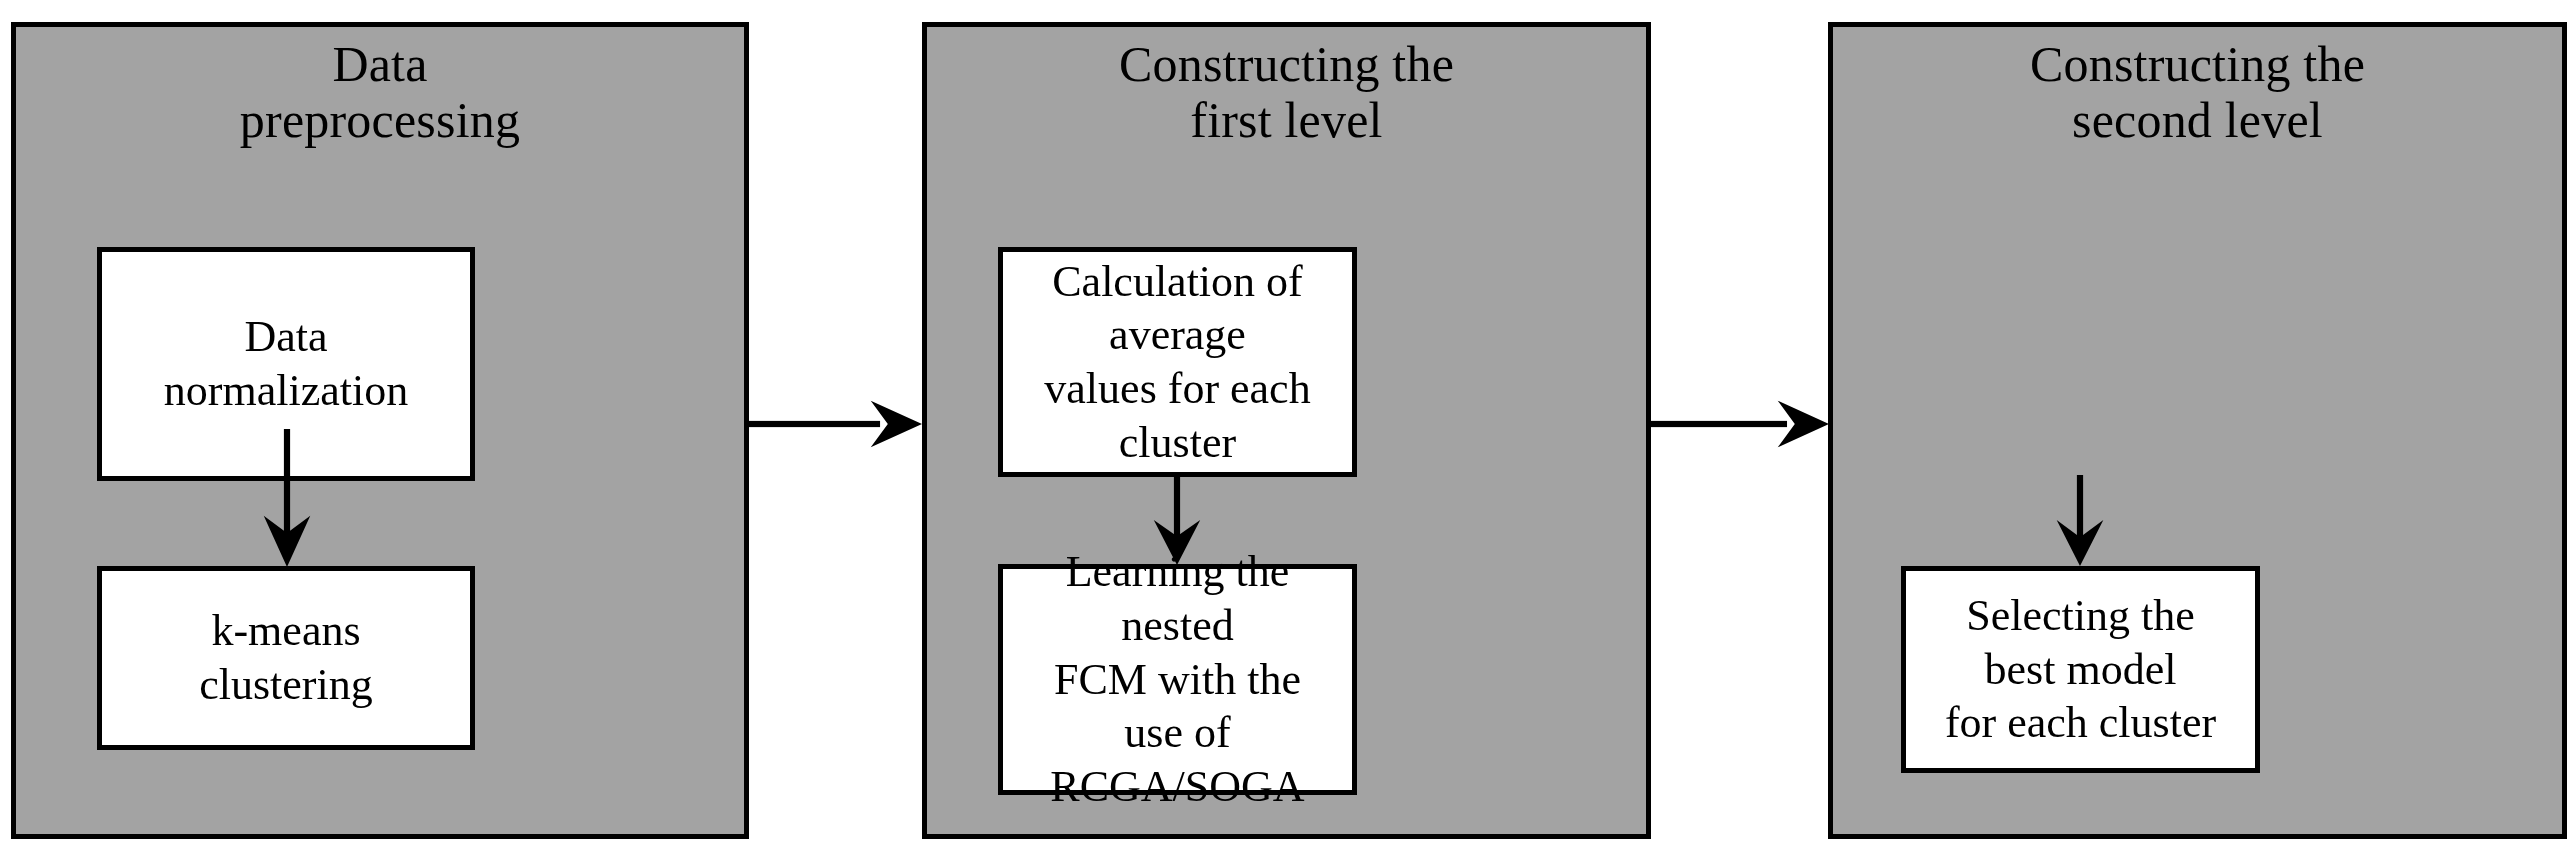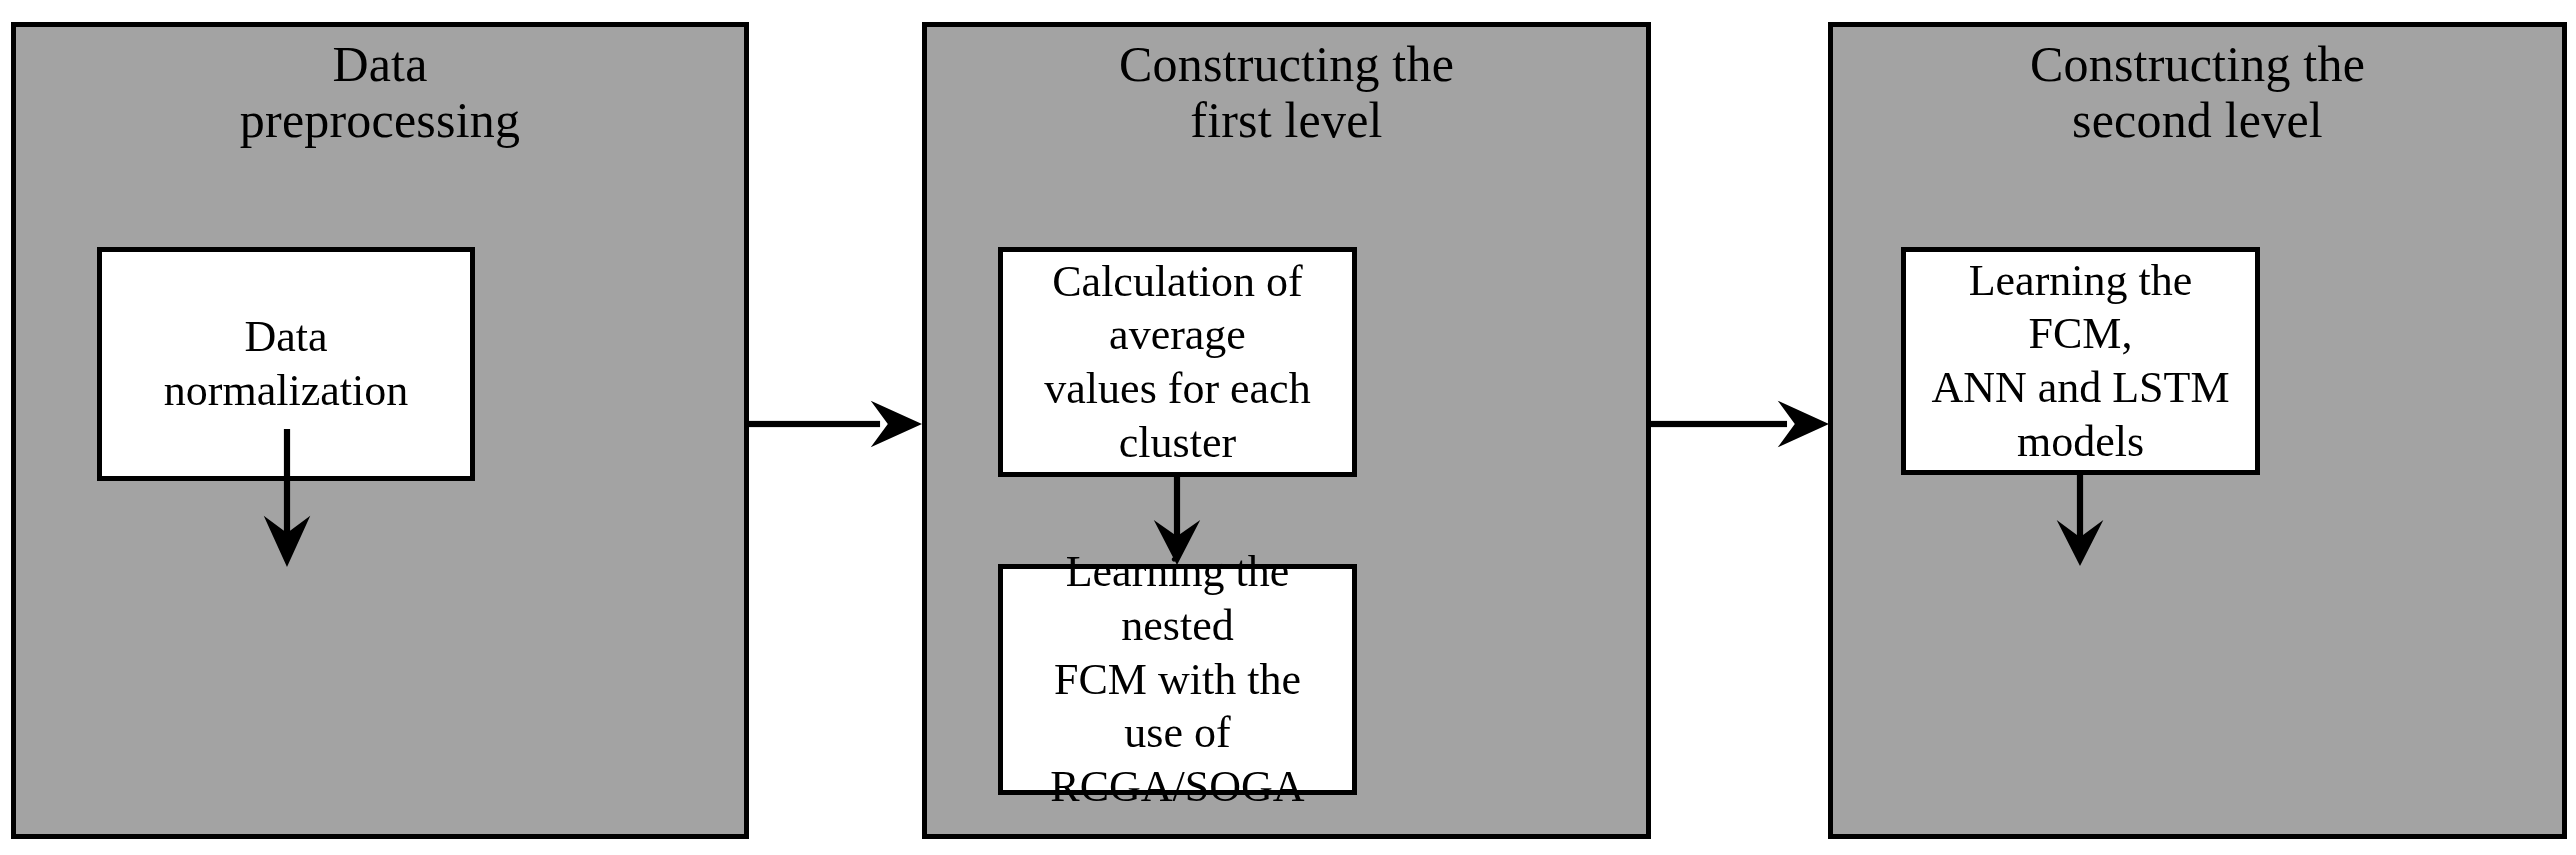--- a/index.html
+++ b/index.html
@@ -82,20 +82,23 @@
     <span class="box-label">Data normalization</span>
   </div>
 
   <div class="v-arrow" style="left:252px; top:429px;">
     <svg width="70" height="138" viewBox="0 0 90 178">
       <rect x="41" y="0" width="8" height="136" fill="#000000"></rect>
       <path d="M 45 178 L 15 112 L 45 134 L 75 112 Z" fill="#000000"></path>
     </svg>
   </div>
 
+  <div class="inner-box" style="left:97px; top:566px; width:378px; height:184px;">
+    <span class="box-label">k-means clustering</span>
+  </div>
 
   <div class="h-arrow" style="left:748px; top:389px;">
     <svg width="174" height="70" viewBox="0 0 224 90">
       <rect x="0" y="41" width="170" height="8" fill="#000000"></rect>
       <path d="M 224 45 L 158 15 L 180 45 L 158 75 Z" fill="#000000"></path>
     </svg>
   </div>
 
   <div class="panel" style="left:922px; top:22px; width:729px; height:817px;">
     <div class="panel-title">Constructing the
@@ -125,28 +128,27 @@
       <rect x="0" y="41" width="175" height="8" fill="#000000"></rect>
       <path d="M 229 45 L 163 15 L 185 45 L 163 75 Z" fill="#000000"></path>
     </svg>
   </div>
 
   <div class="panel" style="left:1828px; top:22px; width:739px; height:817px;">
     <div class="panel-title">Constructing the
 second level</div>
   </div>
 
-  <div class="inner-box" style="left:1901px; top:247px; width:359px; height:228px;">
-    <span class="box-label">Learning the FCM,
-ANN and LSTM
-models</span>
-  </div>
 
   <div class="v-arrow" style="left:2045px; top:475px;">
     <svg width="70" height="91" viewBox="0 0 90 117">
       <rect x="41" y="0" width="8" height="86" fill="#000000"></rect>
       <path d="M 45 117 L 15 58 L 45 80 L 75 58 Z" fill="#000000"></path>
     </svg>
   </div>
 
+  <div class="inner-box" style="left:1901px; top:566px; width:359px; height:207px;">
+    <span class="box-label">Selecting the best model
+for each cluster</span>
+  </div>
 
 </div>
 
 
 </body></html>

